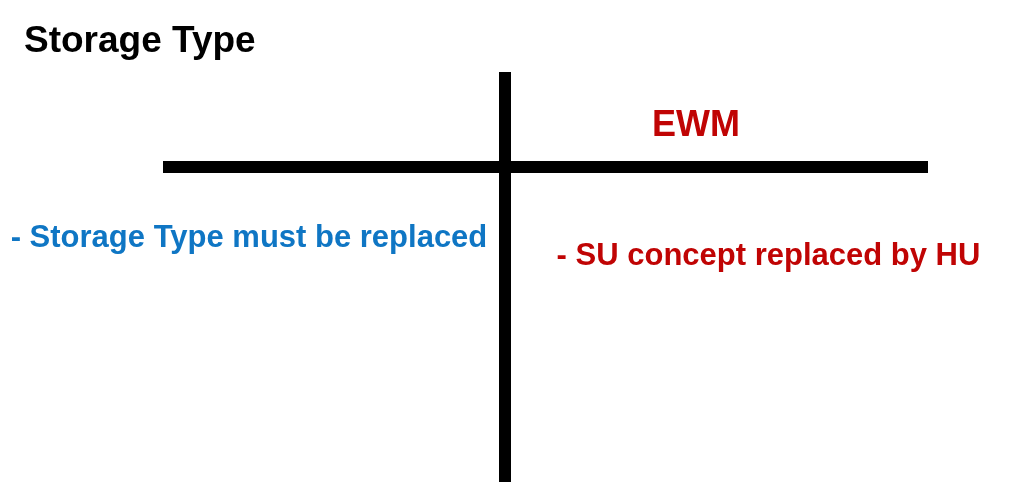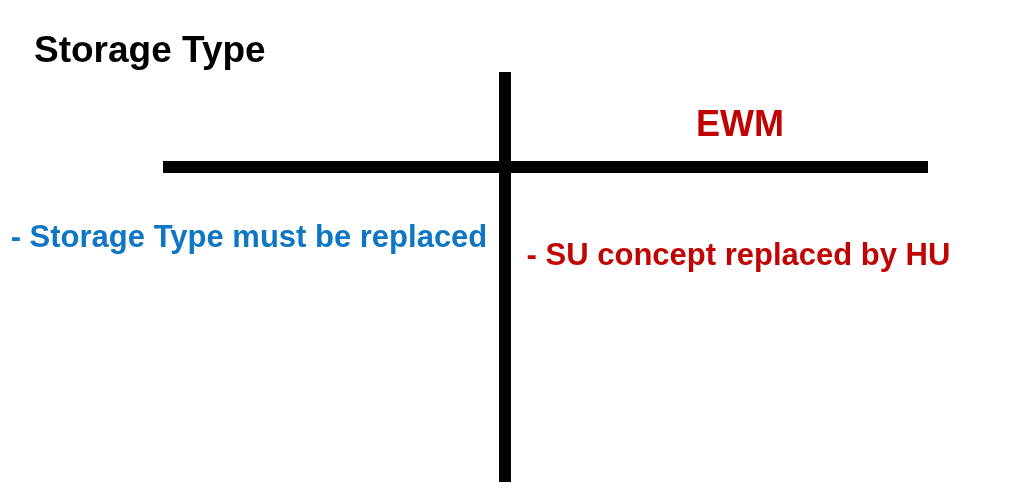--- a/index.html
+++ b/index.html
@@ -13,21 +13,21 @@
     height: 490px;
     background: #ffffff;
     overflow: hidden;
     font-family: "Liberation Sans", "DejaVu Sans", sans-serif;
     font-weight: bold;
   }
   .title {
     position: absolute;
     left: 16px;
     top: 13px;
-    margin: 18px;
+    margin: 8px;
     font-size: 37px;
     line-height: 1;
     font-weight: bold;
     white-space: nowrap;
   }
   .vline {
     position: absolute;
     left: 499px;
     top: 72px;
     width: 12px;
@@ -42,35 +42,35 @@
   }
   .col-header {
     position: absolute;
     top: 106px;
     transform: translateX(-50%);
     font-size: 36px;
     line-height: 1;
     white-space: nowrap;
   }
   .col-header.wm  { left: 337px; }
-  .col-header.ewm { left: 740px; text-align: right; }
+  .col-header.ewm { left: 696px; text-align: right; }
   .notes {
     position: absolute;
     text-align: center;
     font-size: 31px;
     line-height: 42px;
     white-space: nowrap;
   }
   .notes.wm-notes {
     left: 0px;
     width: 498px;
     top: 216px;
   }
   .notes.ewm-notes {
-    left: 482px;
+    left: 512px;
     width: 513px;
     top: 234px;
   }
 </style>
 </head>
 <body>
 
 <div class="slide">
 
   <h1 class="title" style="color: rgb(0, 0, 0);">Storage Type</h1>

